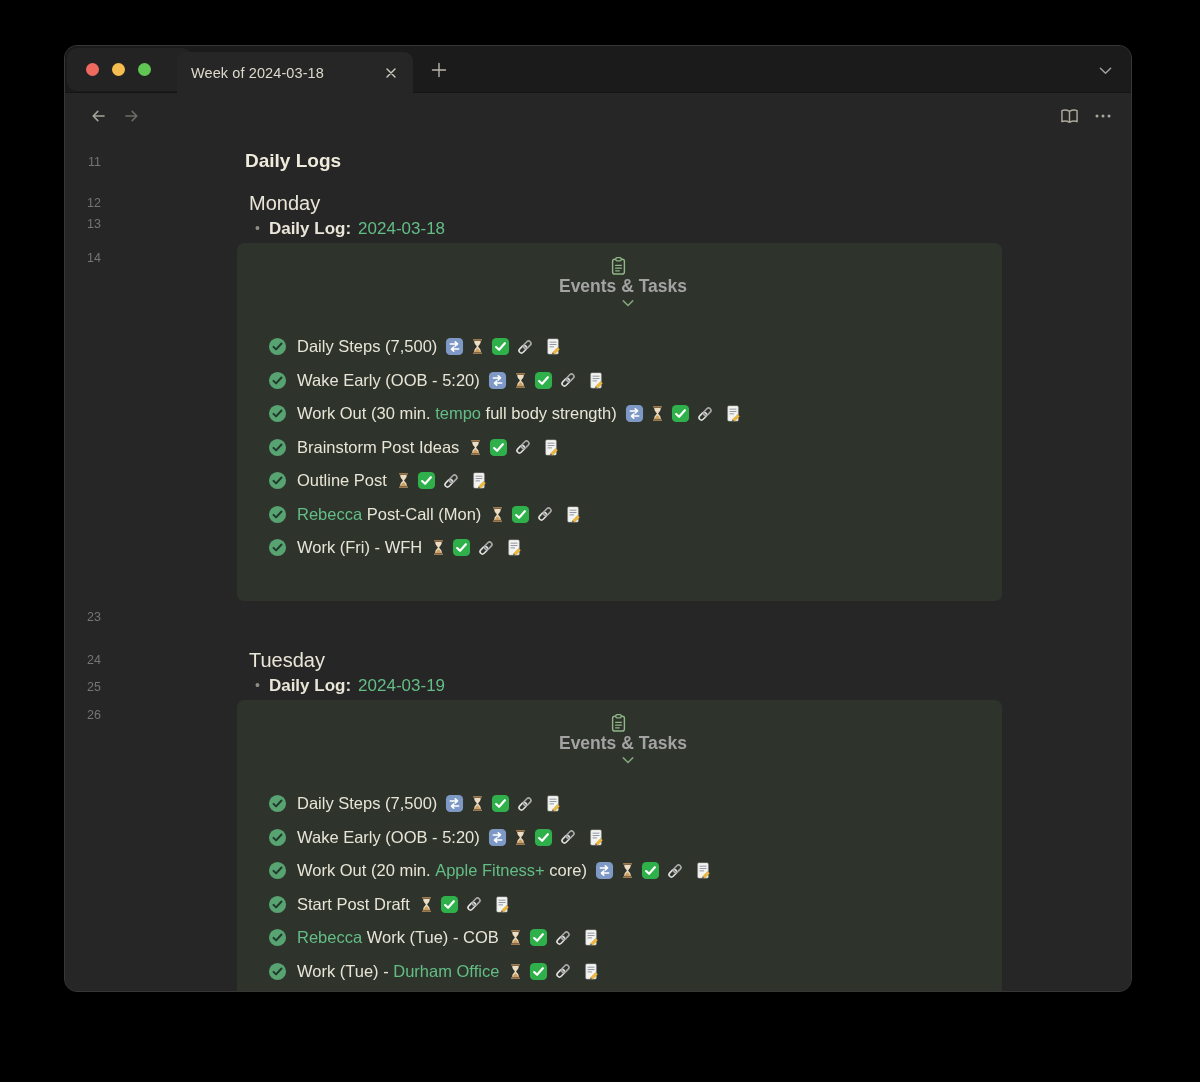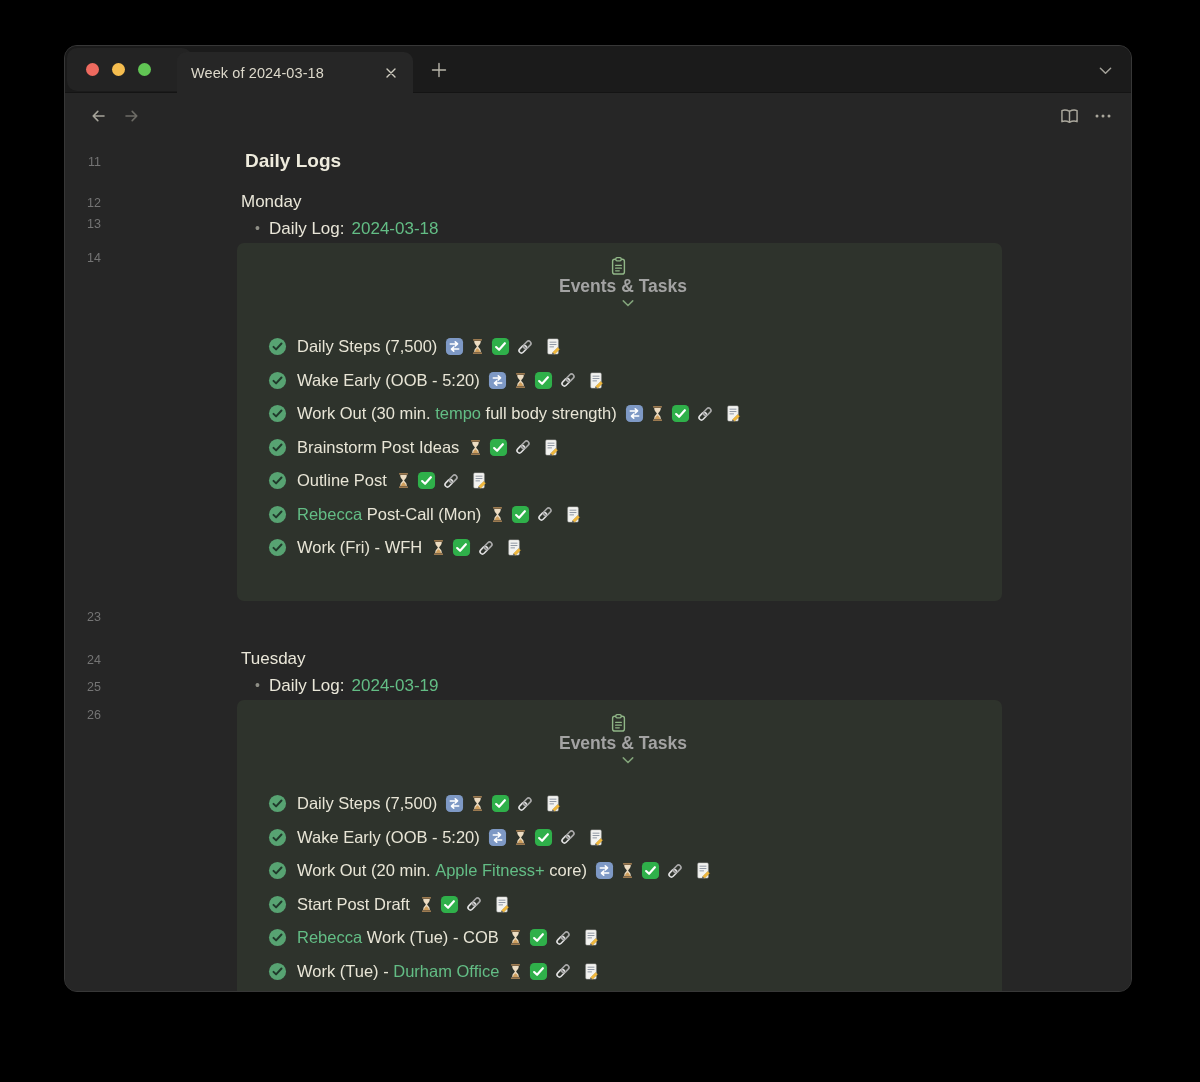--- a/index.html
+++ b/index.html
@@ -21,24 +21,24 @@
   
   .viewheader{position:relative;height:46px;background:#262626;}
   .nav-back{position:absolute;left:22px;top:12px;width:22px;height:22px;}
   .nav-fwd{position:absolute;left:56px;top:12px;width:22px;height:22px;opacity:.55;}
   .vh-book{position:absolute;left:992px;top:11px;width:24px;height:24px;}
   .vh-more{position:absolute;left:1026px;top:11px;width:24px;height:24px;}
   
   .scroller{position:relative;height:854px;overflow:hidden;background:#262626;}
   .linenum{position:absolute;left:0;width:36px;text-align:right;font-size:12.5px;line-height:18px;color:#747474;}
   .h1{position:absolute;left:172px;top:11px;font-size:19px;font-weight:700;color:#eeebdd;margin-left:8px;}
-  .dayname{position:absolute;left:176px;font-size:17px;color:#e9e6d8;}
+  .dayname{position:absolute;left:184px;font-size:20px;color:#e9e6d8;}
   .logline{position:absolute;left:190px;font-size:17px;color:#e9e6d8;display:flex;align-items:baseline;}
   .bullet{color:#8e8e86;font-size:14px;margin-right:9px;position:relative;top:-1px;}
-  .loglabel{font-weight:400;}
+  .loglabel{font-weight:700;}
   a.greenlink{color:#63bd85;text-underline-offset:3px;text-decoration-thickness:1px;cursor:pointer;}
   .embed{position:absolute;left:172px;width:765px;background:#2e332c;border-radius:7px;box-sizing:border-box;padding:13px 24px 0 31px;overflow:hidden;}
   .embed-head{display:flex;align-items:center;height:33px;color:#a3a3a3;font-weight:700;font-size:17.5px;flex-direction:column;}
   .embed-head .clip{display:inline-flex;margin-right:9px;}
   .embed-head .chev{display:inline-flex;margin-left:9px;opacity:.85;}
   .tasklist{margin-top:41px;}
   .task{display:flex;align-items:center;height:33.5px;font-size:16.5px;color:#e8e5d6;white-space:pre;}
   .done{display:inline-flex;margin-right:10px;flex:none;}
   .icons{display:inline-flex;align-items:center;margin-left:8px;}
   .emo{display:inline-flex;margin-left:5px;}

